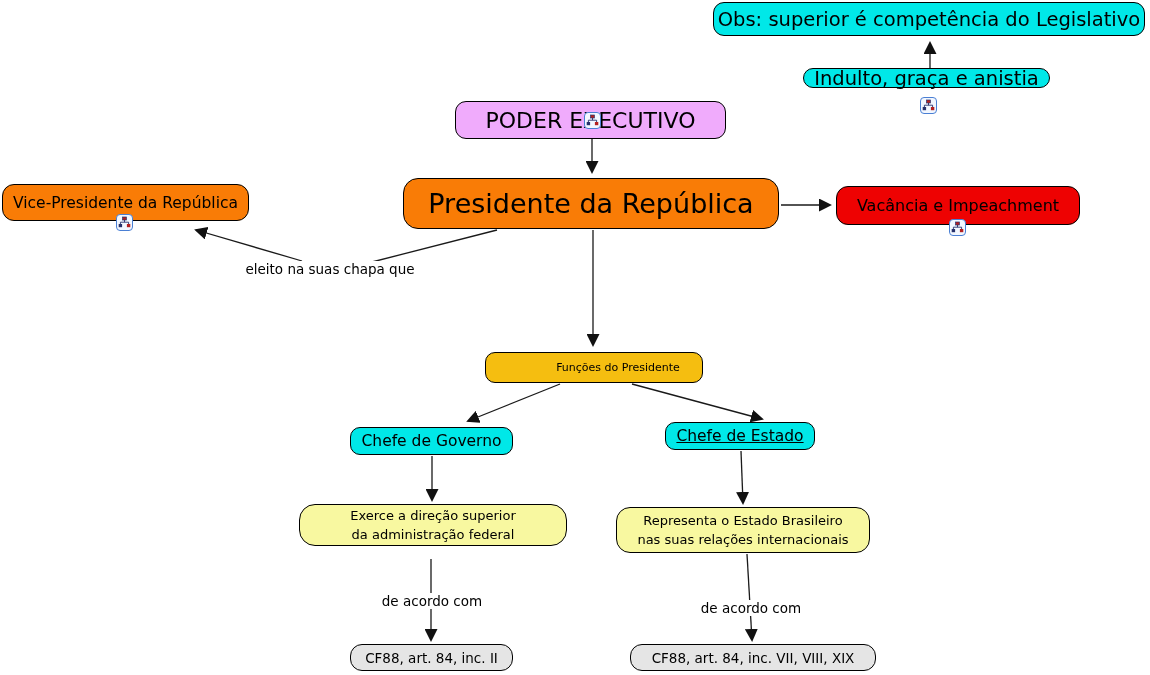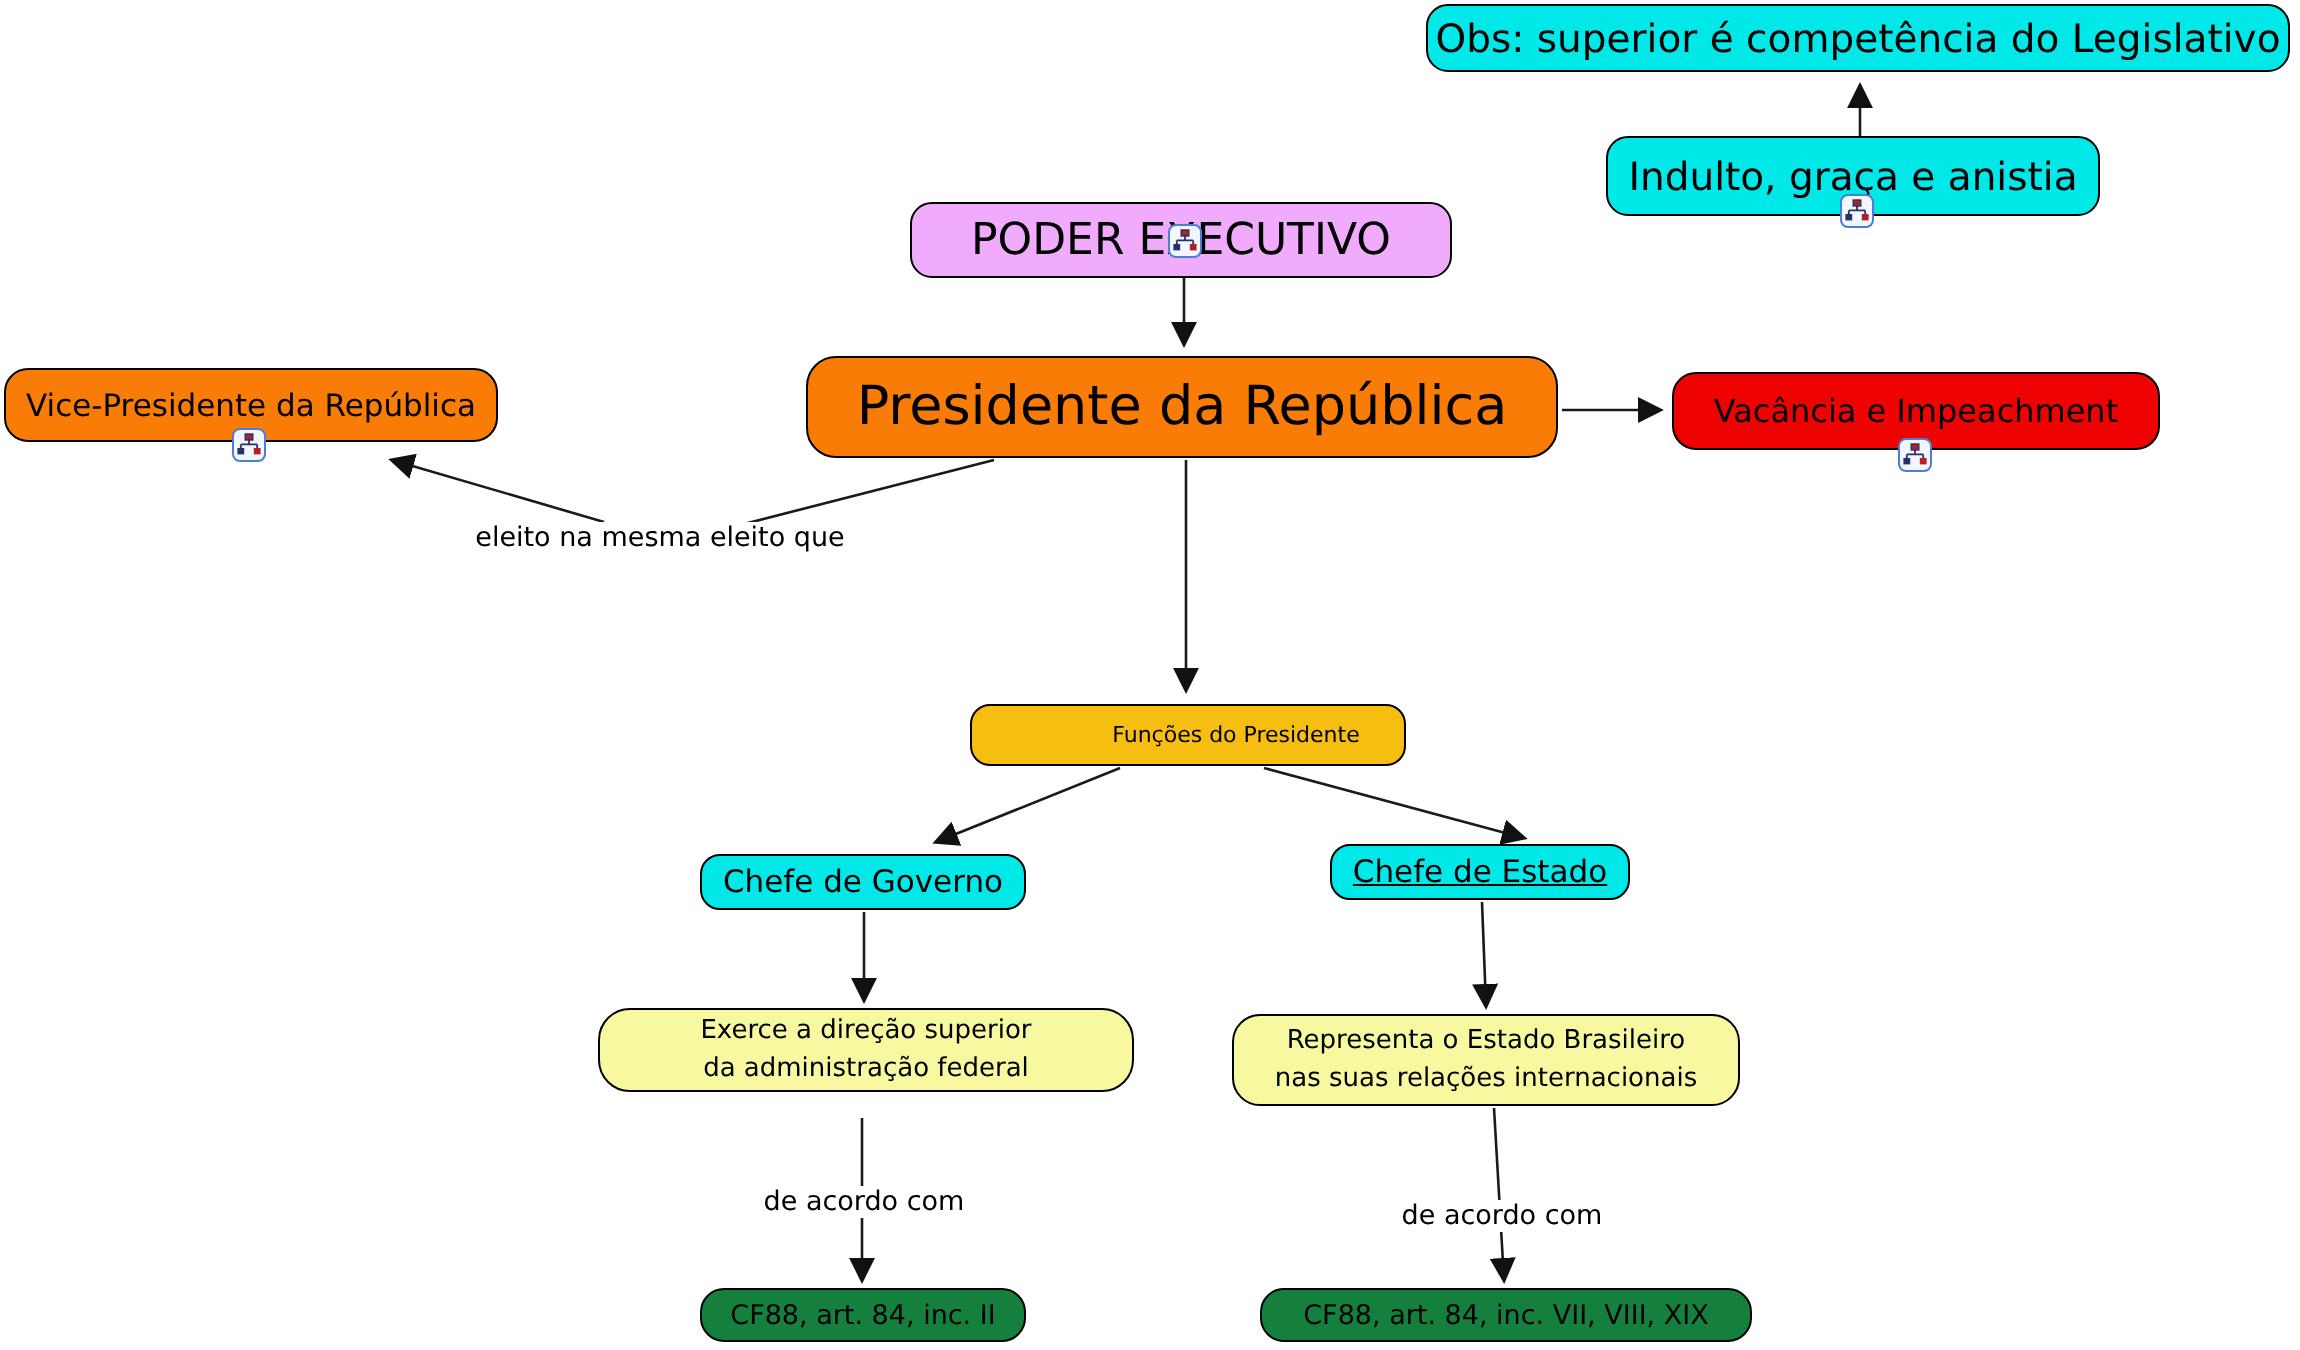--- a/index.html
+++ b/index.html
@@ -20,25 +20,25 @@
   }
   .res-icon{position:absolute;z-index:4;width:17px;height:17px;line-height:0;cursor:pointer;}
 
   
   .c-cyan{background:#00E8E8;}
   .c-blue{background:#f0abfc;margin-top:20px;}
   .c-orange{background:#F97C06;text-align:center;}
   .c-red{background:#EE0202;}
   .c-gold{background:#F5BE10;}
   .c-paleyellow{background:#F8F8A0;}
-  .c-palegreen{background:#15803d;}
+  .c-palegreen{background:#e5e5e5;}
 
   
   #n-obs        {left:713px;top:2px;  width:432px;height:34px;font-size:19.5px;border-radius:11px;}
-  #n-indulto    {left:803px;top:68px; width:247px;height:40px;font-size:19.5px;border-radius:11px;}
+  #n-indulto    {left:803px;top:68px; width:247px;height:20px;font-size:19.5px;border-radius:11px;}
   #n-poder      {left:455px;top:81px; width:271px;height:38px;font-size:22px;border-radius:11px;}
   #n-presidente {left:403px;top:178px;width:376px;height:51px;font-size:27px;border-radius:15px;}
   #n-vice       {left:2px;  top:184px;width:247px;height:37px;font-size:15.5px;border-radius:12px;}
   #n-vacancia   {left:836px;top:186px;width:244px;height:39px;font-size:16px;border-radius:12px;text-align:right;}
   #n-funcoes    {left:485px;top:352px;width:218px;height:31px;font-size:11px;padding-left:48px;}
   #n-governo    {left:350px;top:427px;width:163px;height:28px;font-size:15.5px;}
   #n-estado     {left:665px;top:422px;width:150px;height:28px;font-size:15.5px;text-decoration:underline;}
   #n-exerce     {left:299px;top:504px;width:268px;height:42px;font-size:13px;border-radius:16px;}
   #n-representa {left:616px;top:507px;width:254px;height:46px;font-size:13px;border-radius:14px;}
   #n-cf88-ii    {left:350px;top:644px;width:163px;height:27px;font-size:13.5px;border-radius:12px;}
@@ -103,21 +103,21 @@
   <div id="n-exerce" class="node c-paleyellow multiline">Exerce a direção superior
 da administração federal</div>
 
   <div id="n-representa" class="node c-paleyellow multiline">Representa o Estado Brasileiro
 nas suas relações internacionais</div>
 
   <div id="n-cf88-ii" class="node c-palegreen">CF88, art. 84, inc. II</div>
 
   <div id="n-cf88-vii" class="node c-palegreen">CF88, art. 84, inc. VII, VIII, XIX</div>
 
-  <div id="l-eleito" class="link-label">eleito na mesma eleito que</div>
+  <div id="l-eleito" class="link-label">eleito na suas chapa que</div>
 
   <div id="l-acordo-1" class="link-label">de acordo com</div>
 
   <div id="l-acordo-2" class="link-label">de acordo com</div>
 
   <div id="i-poder" class="res-icon">
     <svg width="17" height="17" viewBox="0 0 17 17">
       <rect x="0.5" y="0.5" width="16" height="16" rx="3.5" fill="#f2f7ff" stroke="#4a7fd4"></rect>
       <rect x="6.6" y="3" width="3.8" height="3" fill="#b42020" stroke="#26306b" stroke-width="0.7"></rect>
       <path d="M8.5,6 V8.2 M4.4,8.2 H12.6 M4.4,8.2 V10 M12.6,8.2 V10" stroke="#26306b" stroke-width="0.9" fill="none"></path>

